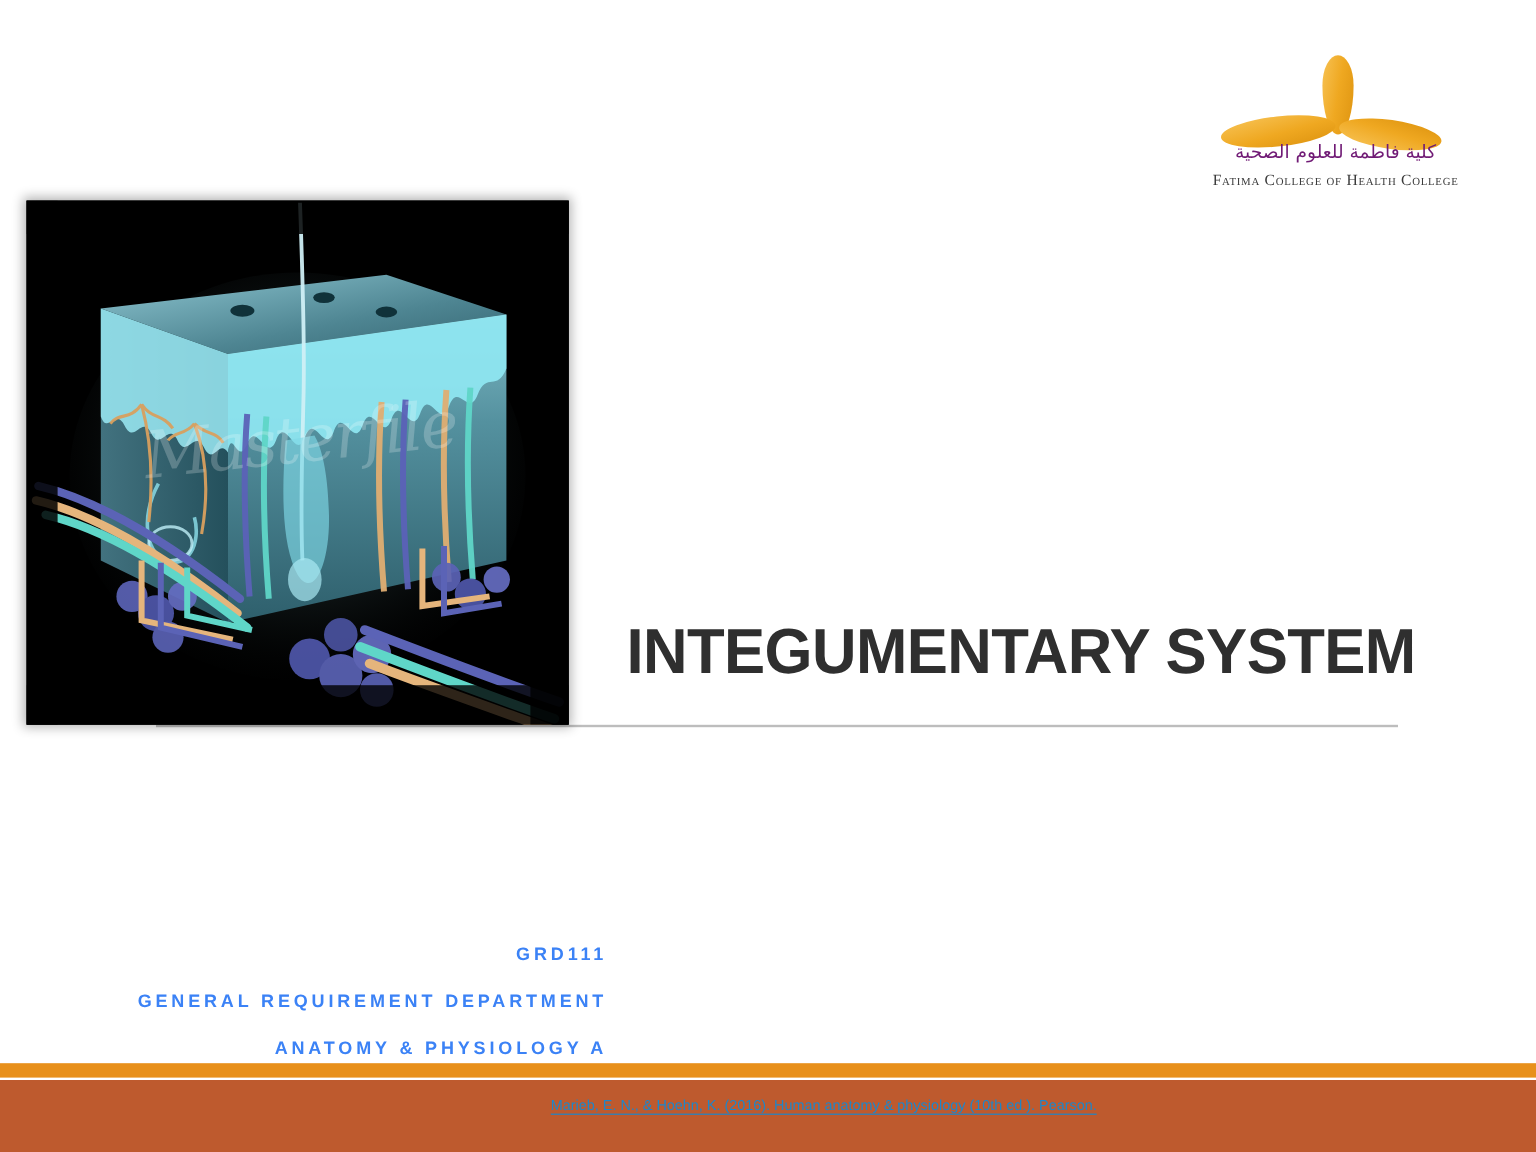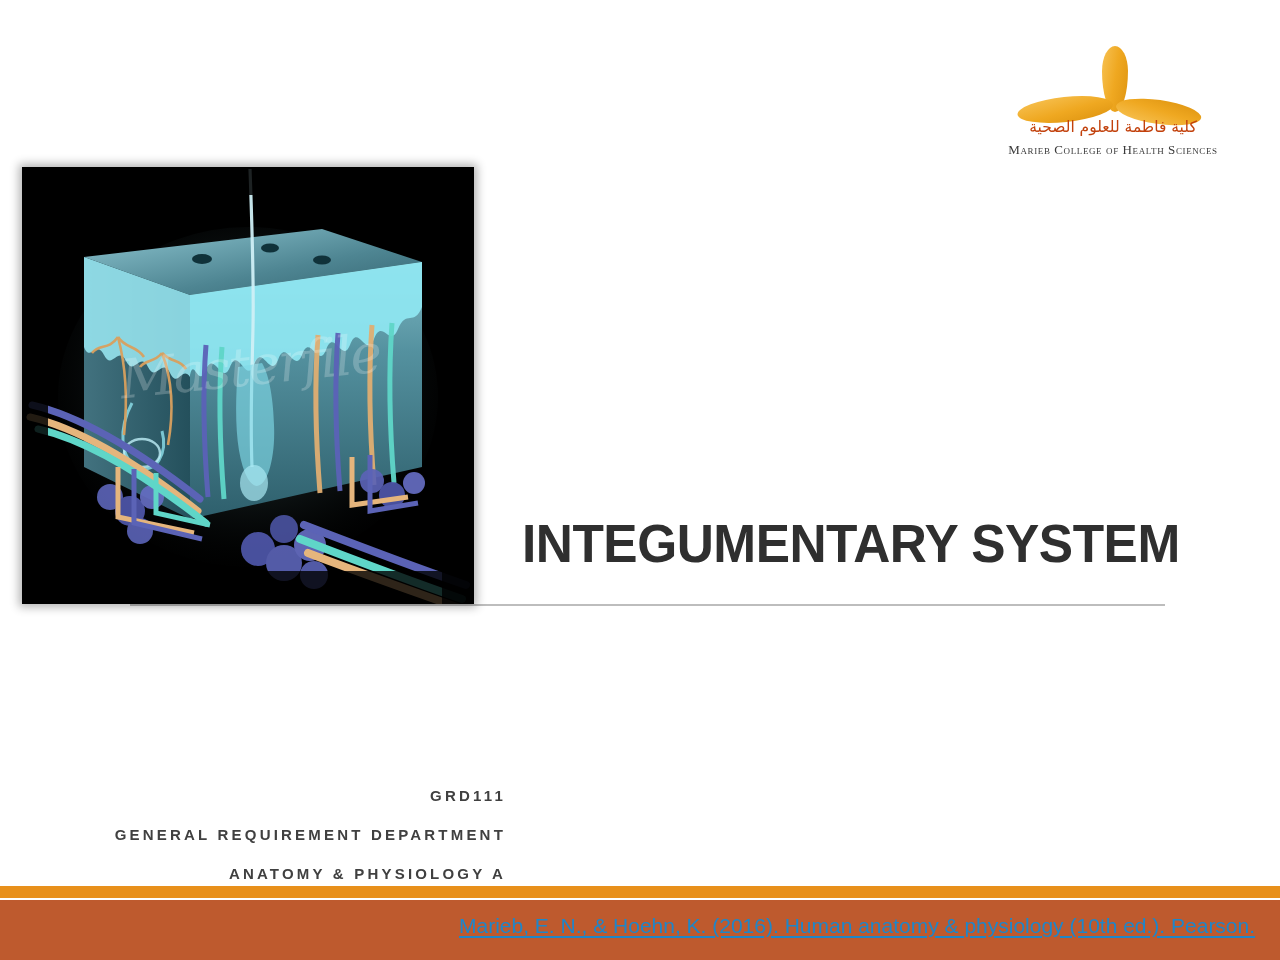--- a/index.html
+++ b/index.html
@@ -75,21 +75,21 @@
   .logo-arabic {
     position: absolute;
     top: 80px;
     left: 0;
     width: 250px;
     text-align: center;
     direction: rtl;
     font-family: "DejaVu Sans", sans-serif;
     font-size: 15.5px;
     letter-spacing: 0.5px;
-    color: #c2410c;
+    color: #701a75;
     white-space: nowrap;
   }
   .logo-english {
     position: absolute;
     top: 104px;
     left: 0;
     width: 250px;
     text-align: center;
     font-family: "Liberation Serif", serif;
     font-size: 13px;
@@ -160,21 +160,21 @@
   .subtitle {
     position: absolute;
     left: 0px;
     top: 776px;
     width: 506px;
     text-align: right;
   }
   .subtitle-line {
     font-size: 15px;
     font-weight: bold;
-    color: #404040;
+    color: #3b82f6;
     letter-spacing: 3.2px;
     line-height: 39px;
     white-space: nowrap;
     padding-left: 40px;
   }
 
   
   .bar-accent {
     position: absolute;
     left: 0;
@@ -188,41 +188,41 @@
     left: 0;
     top: 900px;
     width: 1280px;
     height: 60px;
     background: #BE5A2E;
   }
   .citation {
     position: absolute;
     left: 459px;
     top: 914px;
-    font-size: 21px;
+    font-size: 12px;
     color: #1E86C9;
     text-decoration: underline;
     text-underline-offset: 3px;
     white-space: nowrap;
     cursor: pointer;
   }
 </style>
 </head>
 <body>
 
 <div class="slide">
 
   <div class="logo">
     <div class="logo-mark">
       <div class="petal petal-center"></div>
       <div class="petal petal-left"></div>
       <div class="petal petal-right"></div>
     </div>
     <div class="logo-arabic">كلية فاطمة للعلوم الصحية</div>
-    <div class="logo-english">Marieb College of Health Sciences</div>
+    <div class="logo-english">Fatima College of Health College</div>
   </div>
 
   <div class="divider"></div>
 
   <div class="figure">
     <svg class="figure-canvas" viewBox="0 0 452 437" preserveAspectRatio="none">
       <defs>
         <linearGradient id="dermisGrad" x1="0" y1="0" x2="0" y2="1">
           <stop offset="0%" stop-color="#7FB9C4"></stop>
           <stop offset="35%" stop-color="#54919F"></stop>

